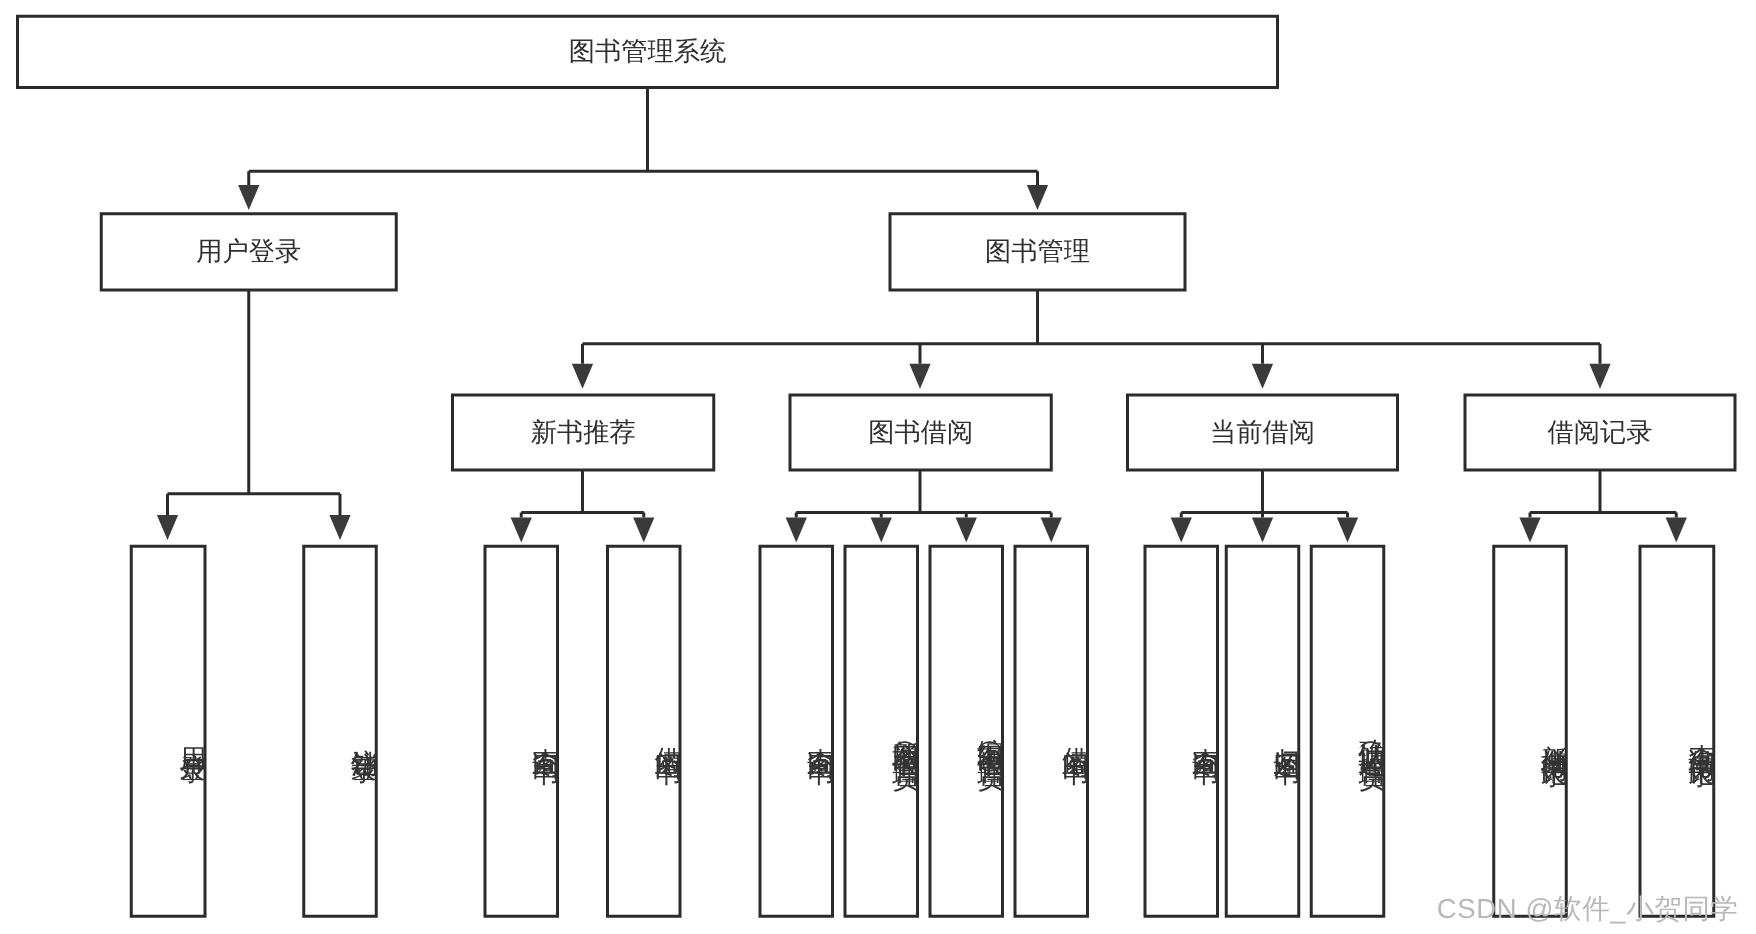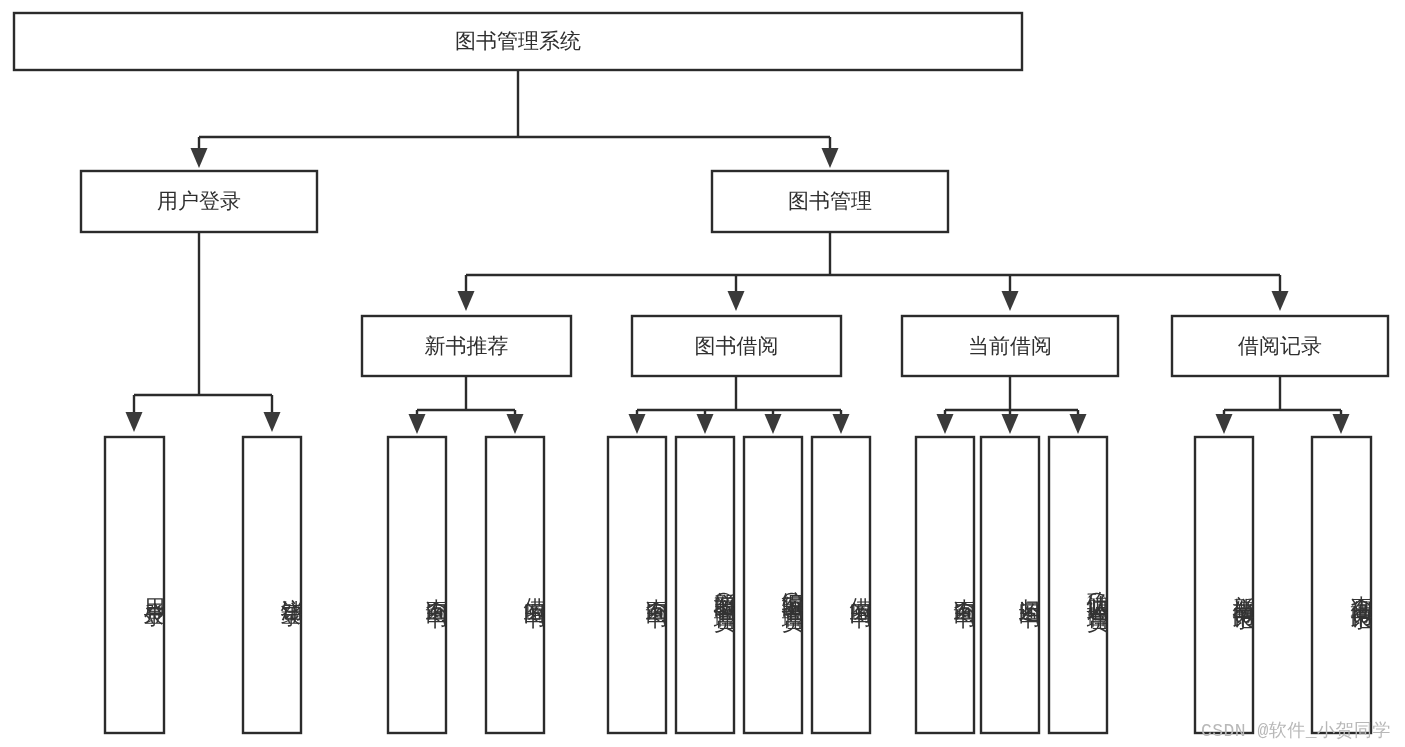--- a/index.html
+++ b/index.html
@@ -60,22 +60,22 @@
     stroke-linecap: butt;
   }
   .arrow-head {
     fill: #3a3a3a;
     stroke: none;
   }
   .watermark {
     position: absolute;
     right: 14px;
     bottom: 5px;
-    font-family: Liberation Mono, monospace;
-    font-size: 18px;
+    font-family: Liberation Sans, sans-serif;
+    font-size: 22px;
     color: #b8b8b8;
     letter-spacing: 0.5px;
     white-space: nowrap;
     pointer-events: none;
   }
 </style>
 </head>
 <body>
 
 <div id="diagram-root">

